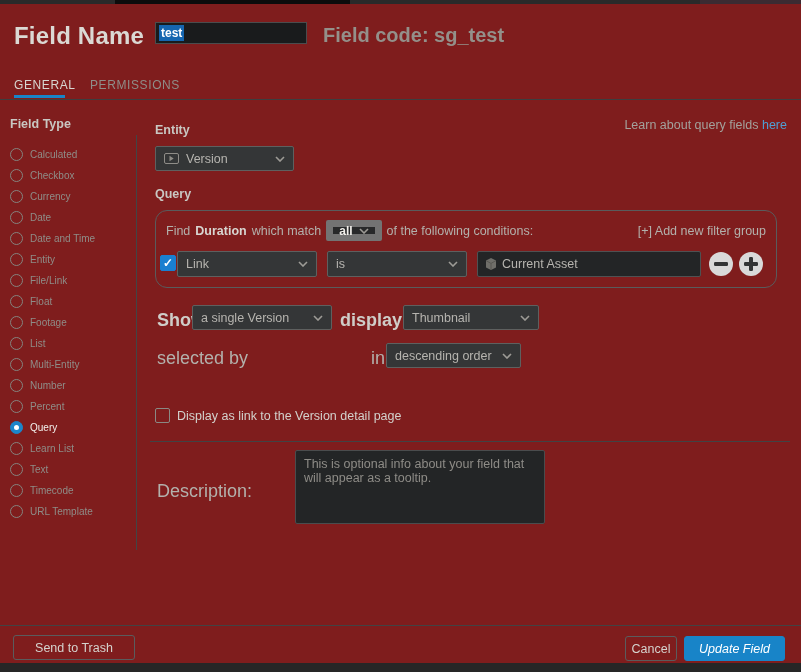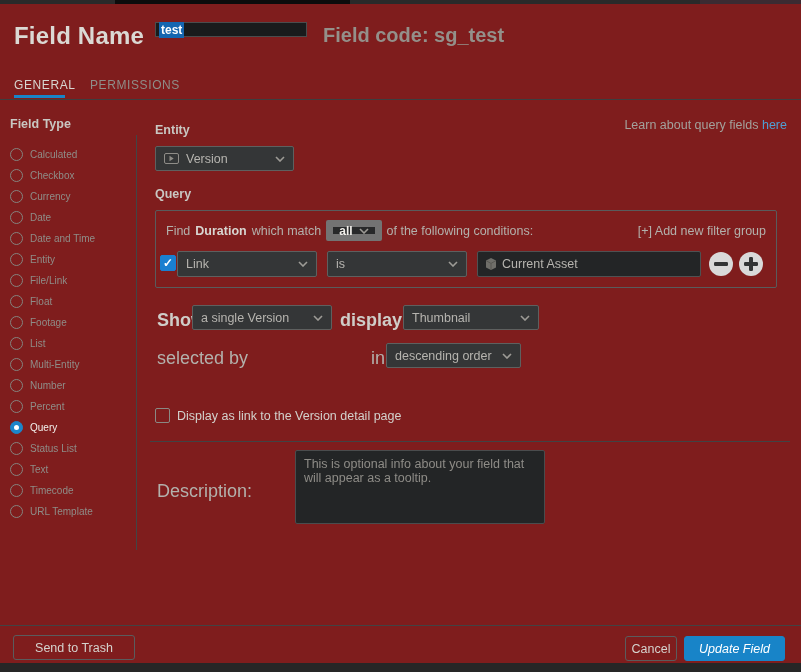--- a/index.html
+++ b/index.html
@@ -7,21 +7,21 @@
   .stage { position:relative; width:801px; height:672px; overflow:hidden; background:#7f1d1d; }
 
   
   .top-strip { position:absolute; top:0; left:0; width:801px; height:4px; background:#2a2a2a; }
   .top-strip .seg-black { position:absolute; left:115px; top:0; width:235px; height:4px; background:#0c0c0c; }
   .top-strip .seg-maroon { position:absolute; left:700px; top:0; width:101px; height:4px; background:#3b2b32; }
   .bottom-strip { position:absolute; bottom:0; left:0; width:801px; height:9px; background:#262626; }
 
   
   .field-name-label { position:absolute; left:14px; top:22px; font-size:24px; font-weight:700; color:#dbd9d4; letter-spacing:0.2px; }
-  .fake-input { position:absolute; left:155px; top:22px; width:152px; height:15px; background:#191b1c; border:1px solid #4a4c4d; display:flex; align-items:center; padding:0 3px; cursor:text; }
+  .fake-input { position:absolute; left:155px; top:22px; width:152px; height:22px; background:#191b1c; border:1px solid #4a4c4d; display:flex; align-items:center; padding:0 3px; cursor:text; }
   .fake-input .sel { font-size:12px; font-weight:700; color:#ffffff; background:#1566b0; padding:1px 2px; }
   .field-code { position:absolute; left:323px; top:24px; font-size:20px; font-weight:700; color:#94908a; }
 
   
   .tab { position:absolute; top:78px; font-size:12px; letter-spacing:0.6px; cursor:pointer; }
   .tab.general { left:14px; color:#d8d6d1; }
   .tab.permissions { left:90px; color:#8f8d88; }
   .tab-underline { position:absolute; left:14px; top:95px; width:51px; height:3px; background:#1884c8; }
   .tab-hairline { position:absolute; left:0; top:99px; width:801px; height:1px; background:#3d3f40; }
 
@@ -45,21 +45,21 @@
   .dd { position:absolute; height:25px; background:#343637; border:1px solid #5e605f; border-radius:2px; display:flex; align-items:center; padding:0 8px; cursor:pointer; }
   .dd .dd-val { font-size:12.5px; color:#b6b4af; white-space:nowrap; overflow:hidden; }
   .dd .chev { margin-left:auto; flex:0 0 auto; }
   .dd.small { position:static; display:inline-flex; height:21px; background:#28292a; border:7px solid #737373; padding:0 6px; vertical-align:middle; }
   .dd.small .dd-val { font-weight:700; color:#f0eeea; font-size:12px; margin-right:6px; }
 
   .learn { position:absolute; right:14px; top:118px; font-size:12.5px; color:#a3a19c; }
   .learn a { color:#4f9fd4; text-decoration:none; cursor:pointer; }
 
   
-  .query-box { position:absolute; left:155px; top:210px; width:622px; height:78px; border:1px solid #595b5c; border-radius:2px; }
+  .query-box { position:absolute; left:155px; top:210px; width:622px; height:78px; border:1px solid #595b5c; border-radius:12px; }
   .qb-row1 { position:absolute; left:10px; top:9px; display:flex; align-items:center; gap:5px; font-size:12.5px; color:#b3b1ac; }
   .qb-add { position:absolute; right:10px; top:13px; font-size:12.5px; color:#b3b1ac; cursor:pointer; }
   .cb { width:16px; height:16px; border:1px solid #8a8984; border-radius:2px; background:transparent; cursor:pointer; }
   .cb.checked { background:#1a7fd0; border-color:#1a7fd0; display:flex; align-items:center; justify-content:center; }
   .cb .check { color:#fff; font-size:12px; font-weight:700; line-height:1; }
   .cond-cb { position:absolute; left:4px; top:44px; }
   .val-box { position:absolute; left:321px; top:40px; width:224px; height:26px; background:#232526; border:1px solid #4f5152; border-radius:2px; display:flex; align-items:center; padding:0 6px; cursor:text; }
   .val-box .tok { font-size:12.5px; color:#b6b4af; display:flex; align-items:center; gap:2px; }
   .circle-btn { position:absolute; top:40px; width:26px; height:26px; cursor:pointer; }
 
@@ -158,21 +158,21 @@
         <span class="ft-label">Percent</span>
       </div>
       <div class="ft-item selected">
         <span class="radio">
           <span class="dot"></span>
         </span>
         <span class="ft-label">Query</span>
       </div>
       <div class="ft-item">
         <span class="radio"></span>
-        <span class="ft-label">Status List</span>
+        <span class="ft-label">Learn List</span>
       </div>
       <div class="ft-item">
         <span class="radio"></span>
         <span class="ft-label">Text</span>
       </div>
       <div class="ft-item">
         <span class="radio"></span>
         <span class="ft-label">Timecode</span>
       </div>
       <div class="ft-item">

